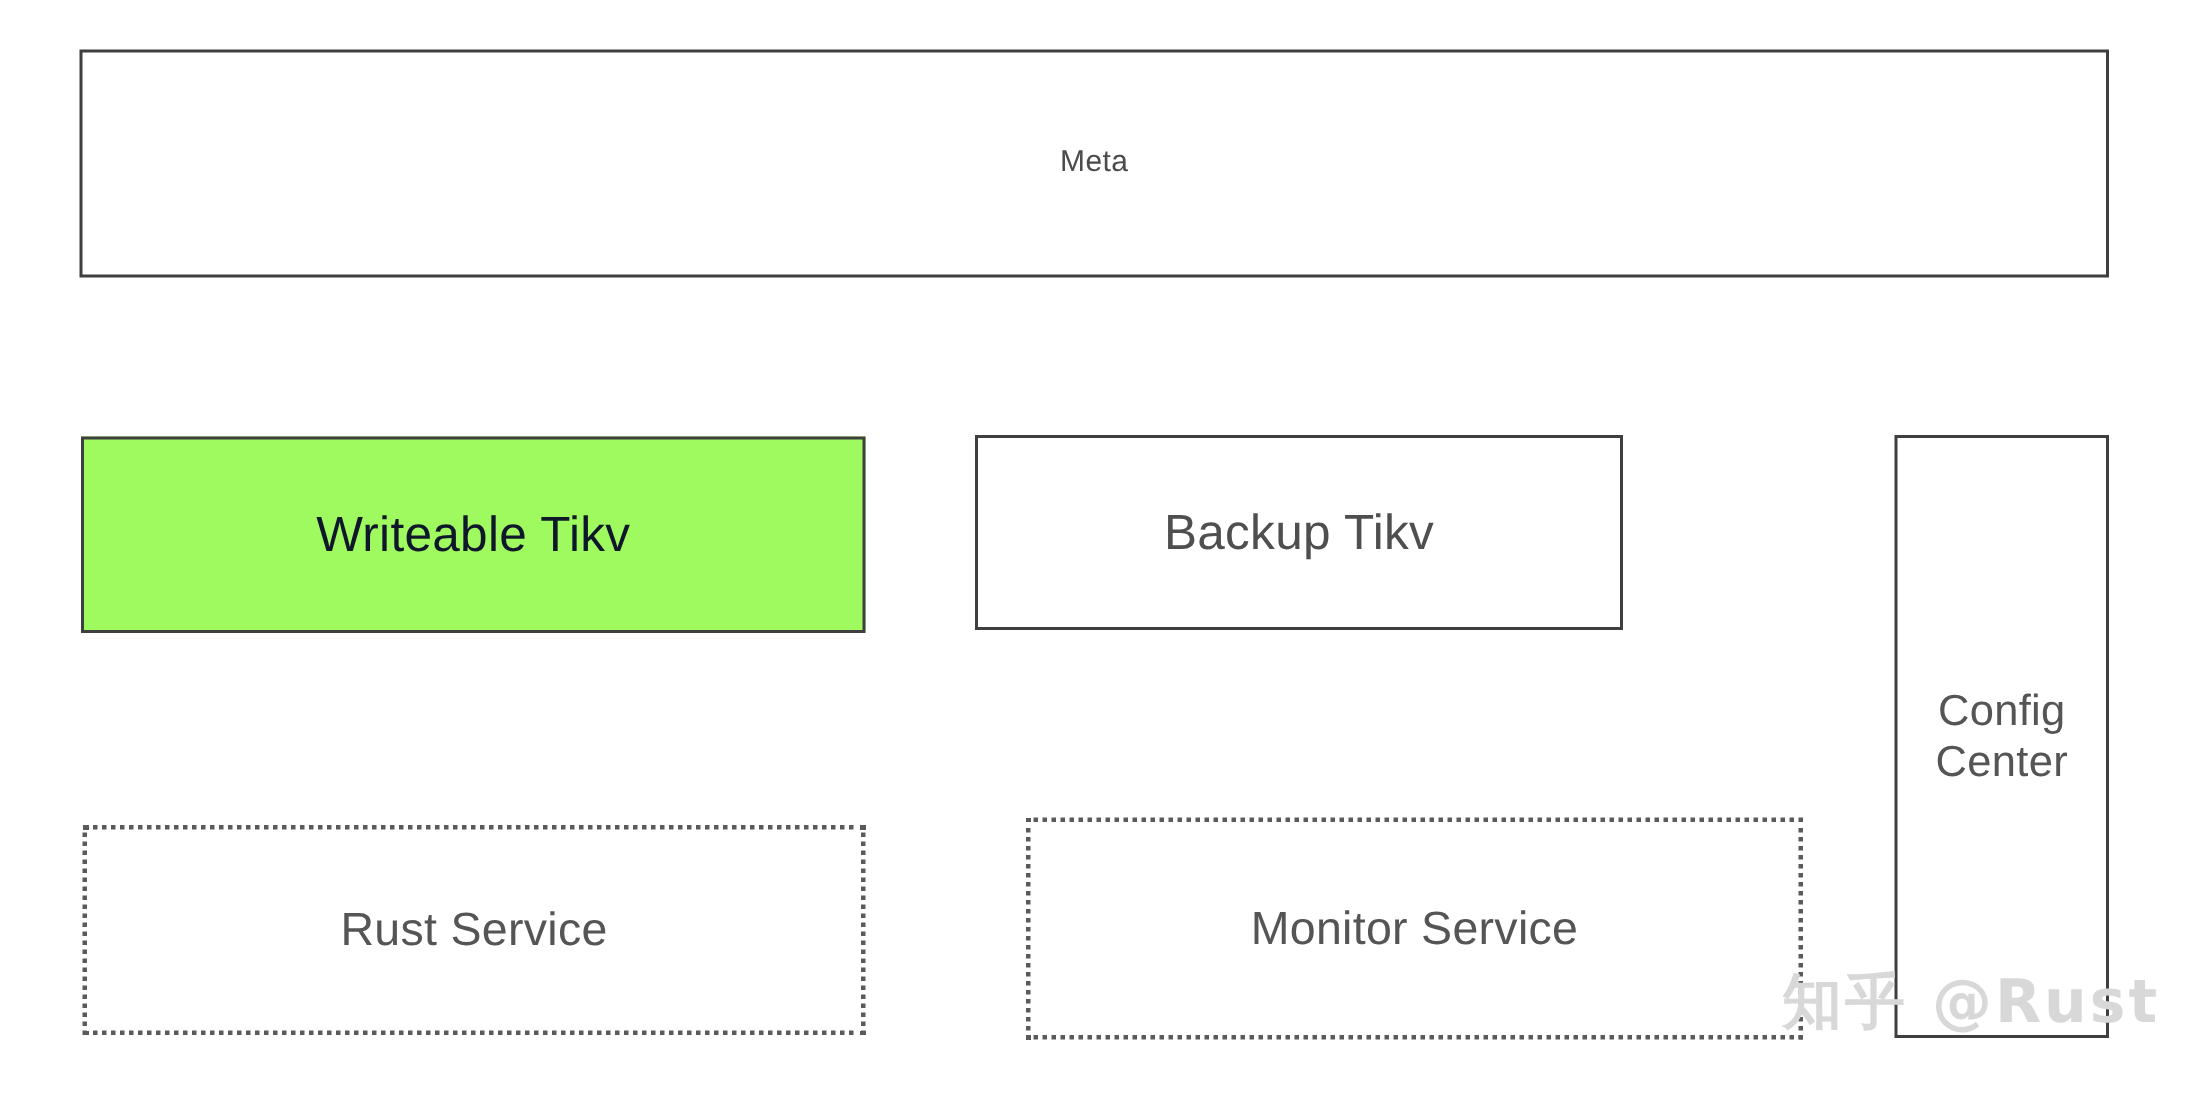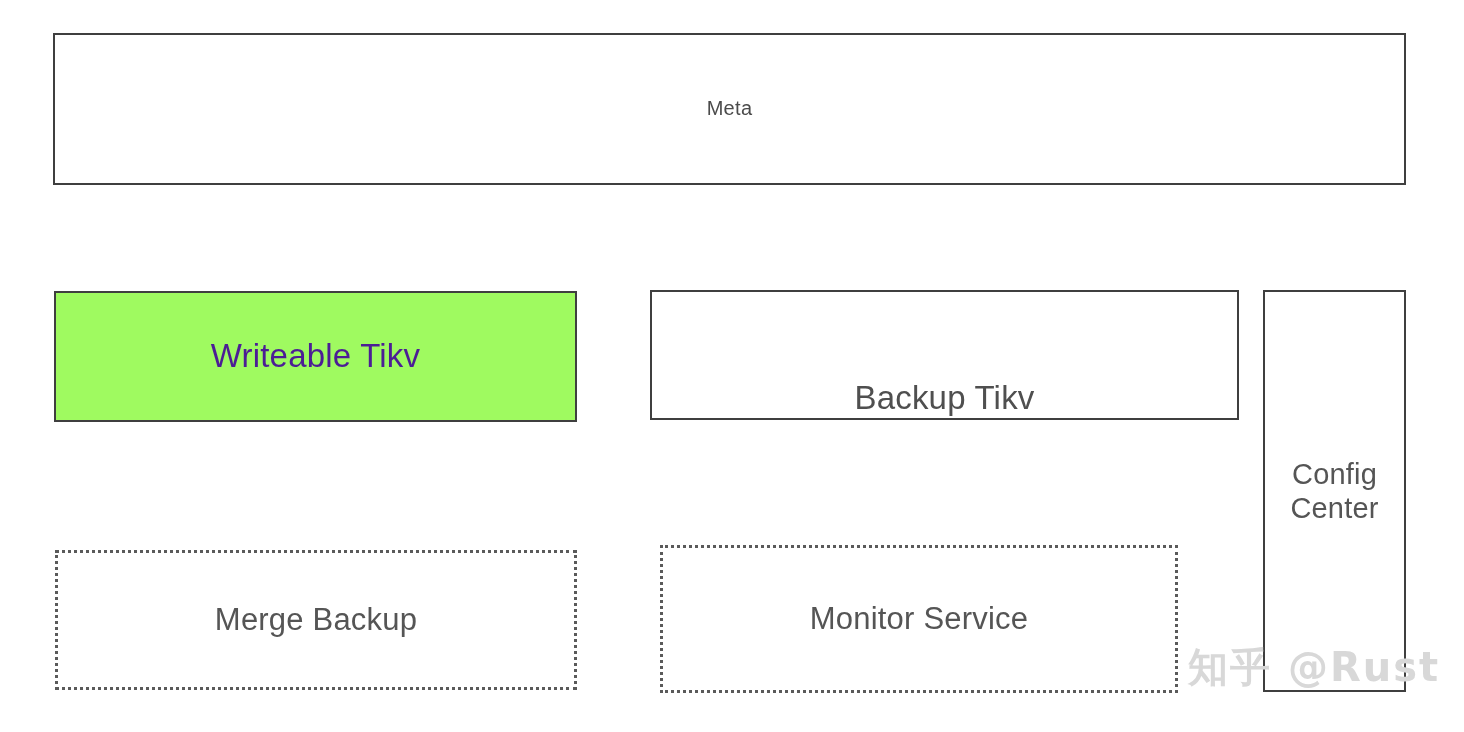--- a/index.html
+++ b/index.html
@@ -43,47 +43,46 @@
     width: 1353px; height: 152px;
     font-size: 20px;
     color: #4b4b4b;
     letter-spacing: 0.3px;
   }
   #node-writeable-tikv {
     left: 54px;  top: 291px;
     width: 523px; height: 131px;
     background: #9ffa60;
     font-size: 33px;
-    color: #4c1d95;
+    color: #0f172a;
     letter-spacing: 0.2px;
   }
   #node-backup-tikv {
     left: 650px; top: 290px;
-    width: 589px; height: 130px;
+    width: 432px; height: 130px;
     font-size: 33px;
     color: #4f4f4f;
     letter-spacing: 0.2px;
-    align-items: flex-end;
   }
   #node-config-center {
     left: 1263px; top: 290px;
     width: 143px;  height: 402px;
     font-size: 29px;
     color: #555555;
     letter-spacing: 0.2px;
   }
   #node-merge-service {
     left: 55px;  top: 550px;
     width: 522px; height: 140px;
     font-size: 31px;
     color: #555555;
     letter-spacing: 0.2px;
   }
   #node-monitor-service {
-    left: 660px; top: 545px;
+    left: 684px; top: 545px;
     width: 518px; height: 148px;
     font-size: 31px;
     color: #555555;
     letter-spacing: 0.2px;
   }
 
   
   #watermark {
     position: absolute;
     left: 1188px;
@@ -114,21 +113,21 @@
   <div class="node solid" id="node-backup-tikv">
     <span>Backup Tikv</span>
   </div>
 
   <div class="node solid" id="node-config-center">
     <span>Config
 Center</span>
   </div>
 
   <div class="node dotted" id="node-merge-service">
-    <span>Merge Backup</span>
+    <span>Rust Service</span>
   </div>
 
   <div class="node dotted" id="node-monitor-service">
     <span>Monitor Service</span>
   </div>
 
   <div id="watermark">知乎 @Rust</div>
 
 </div>
 

